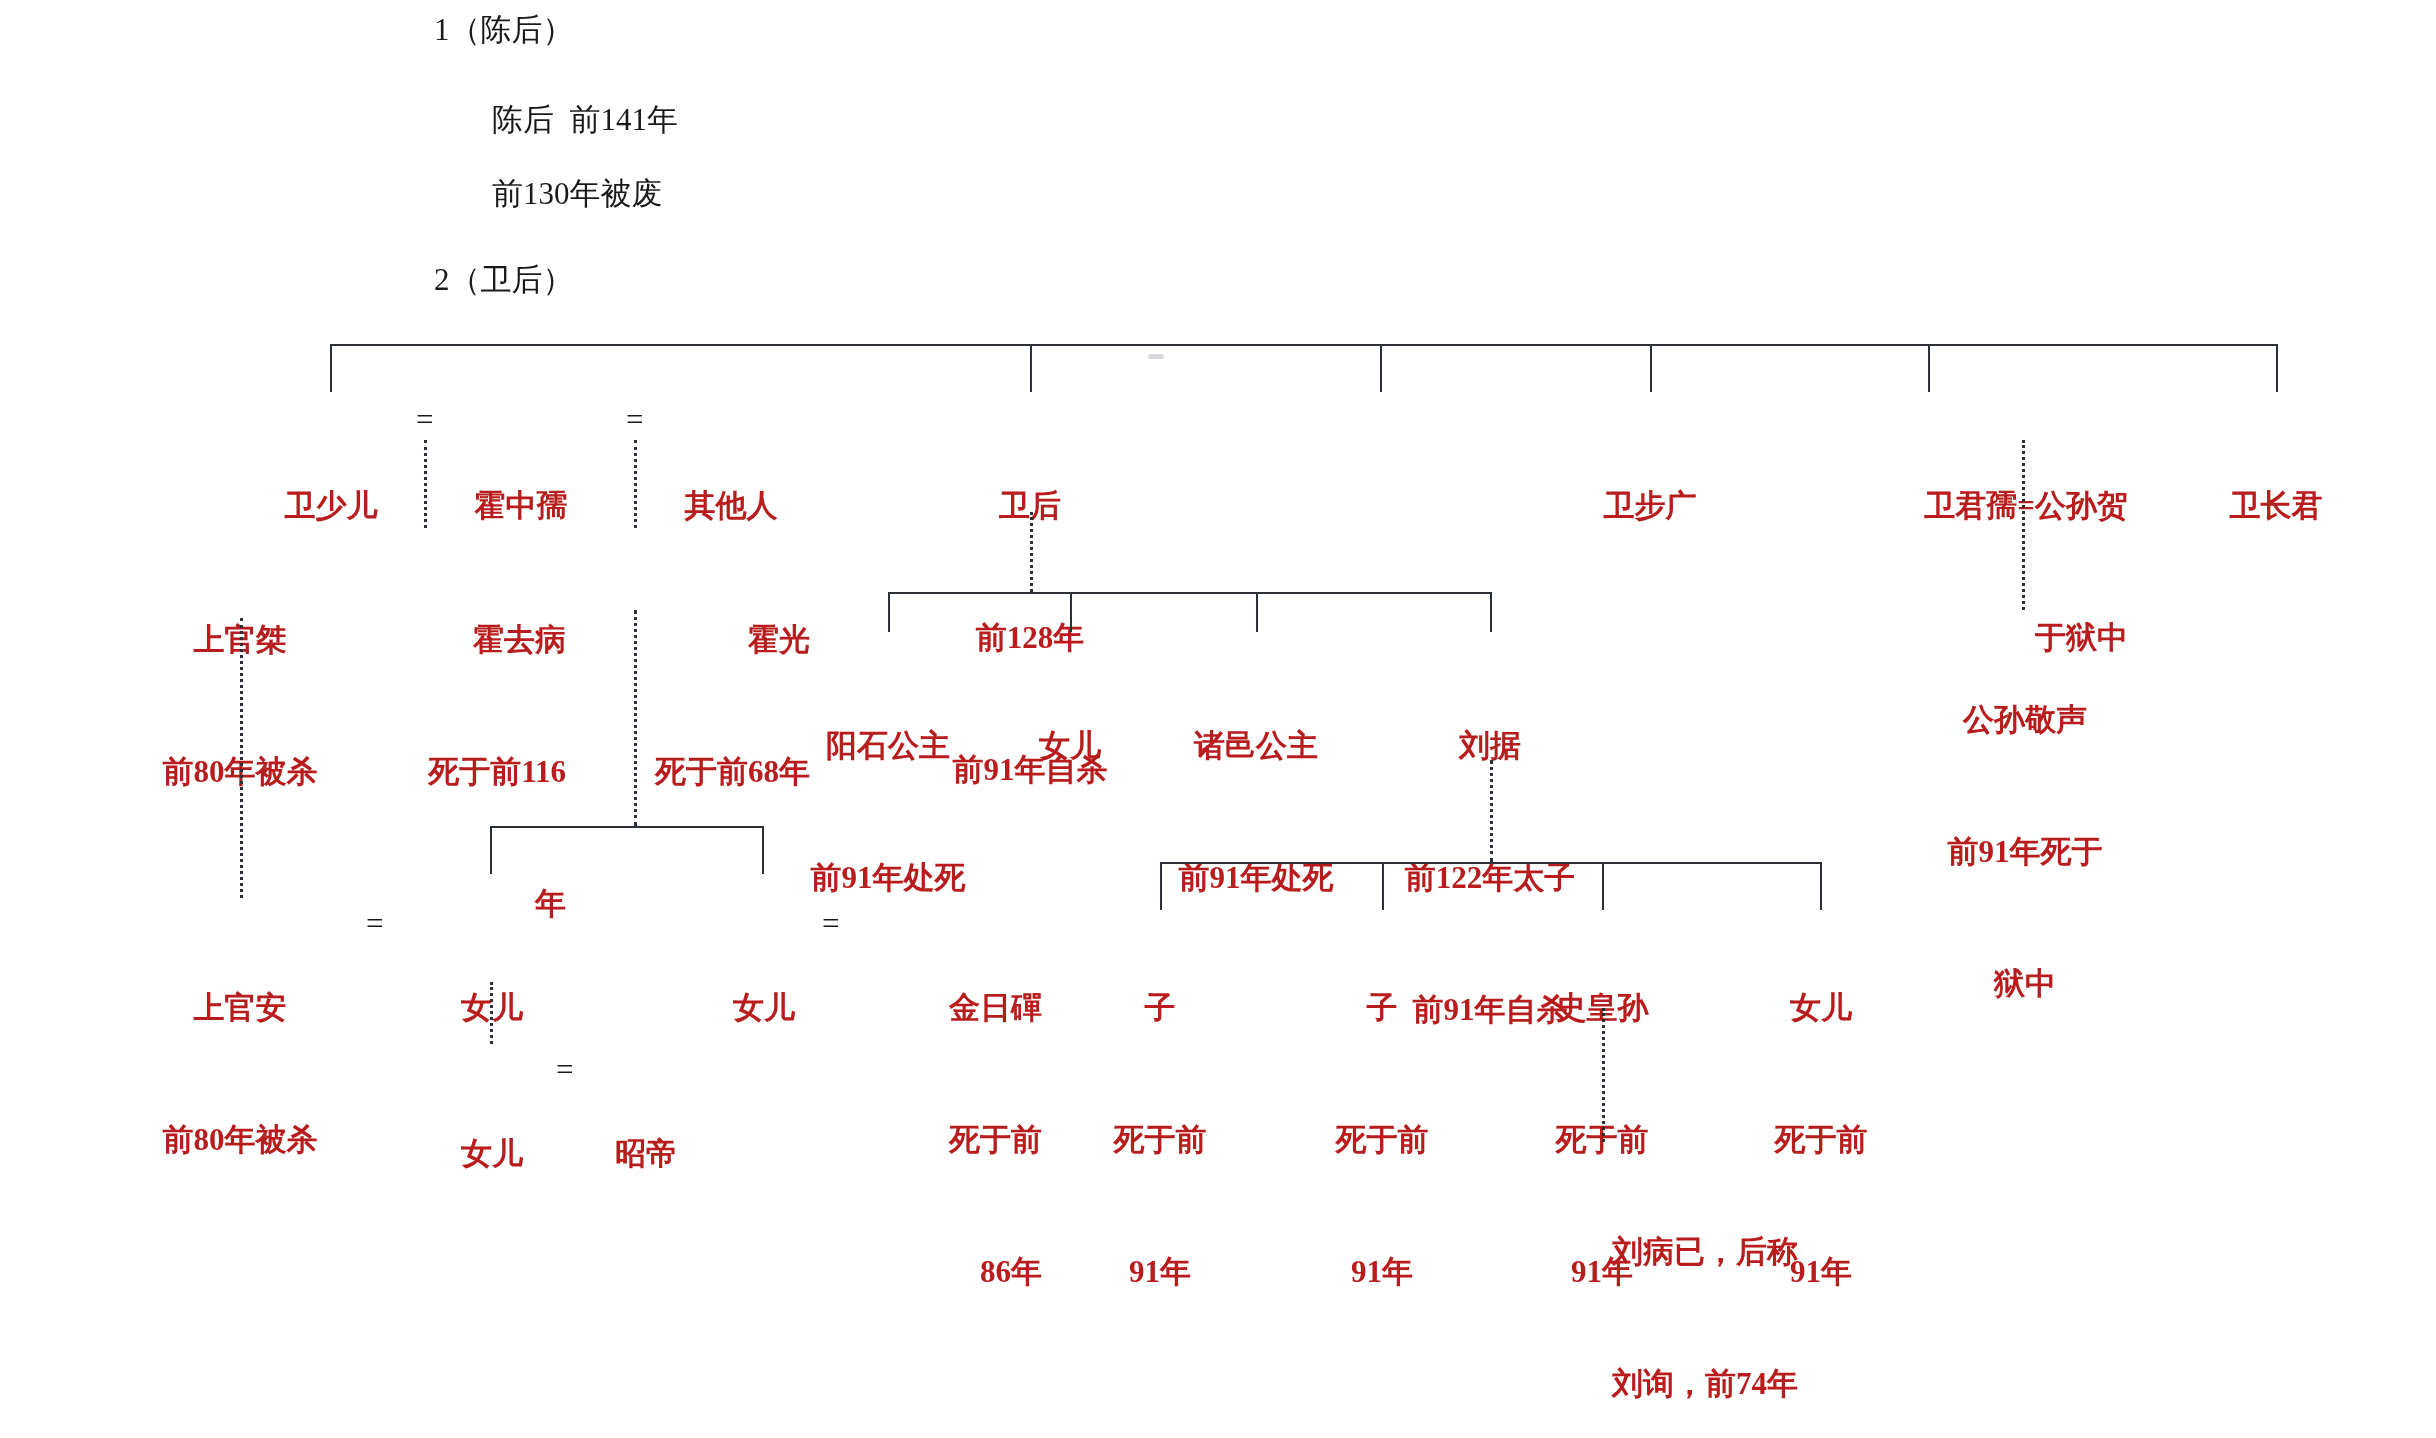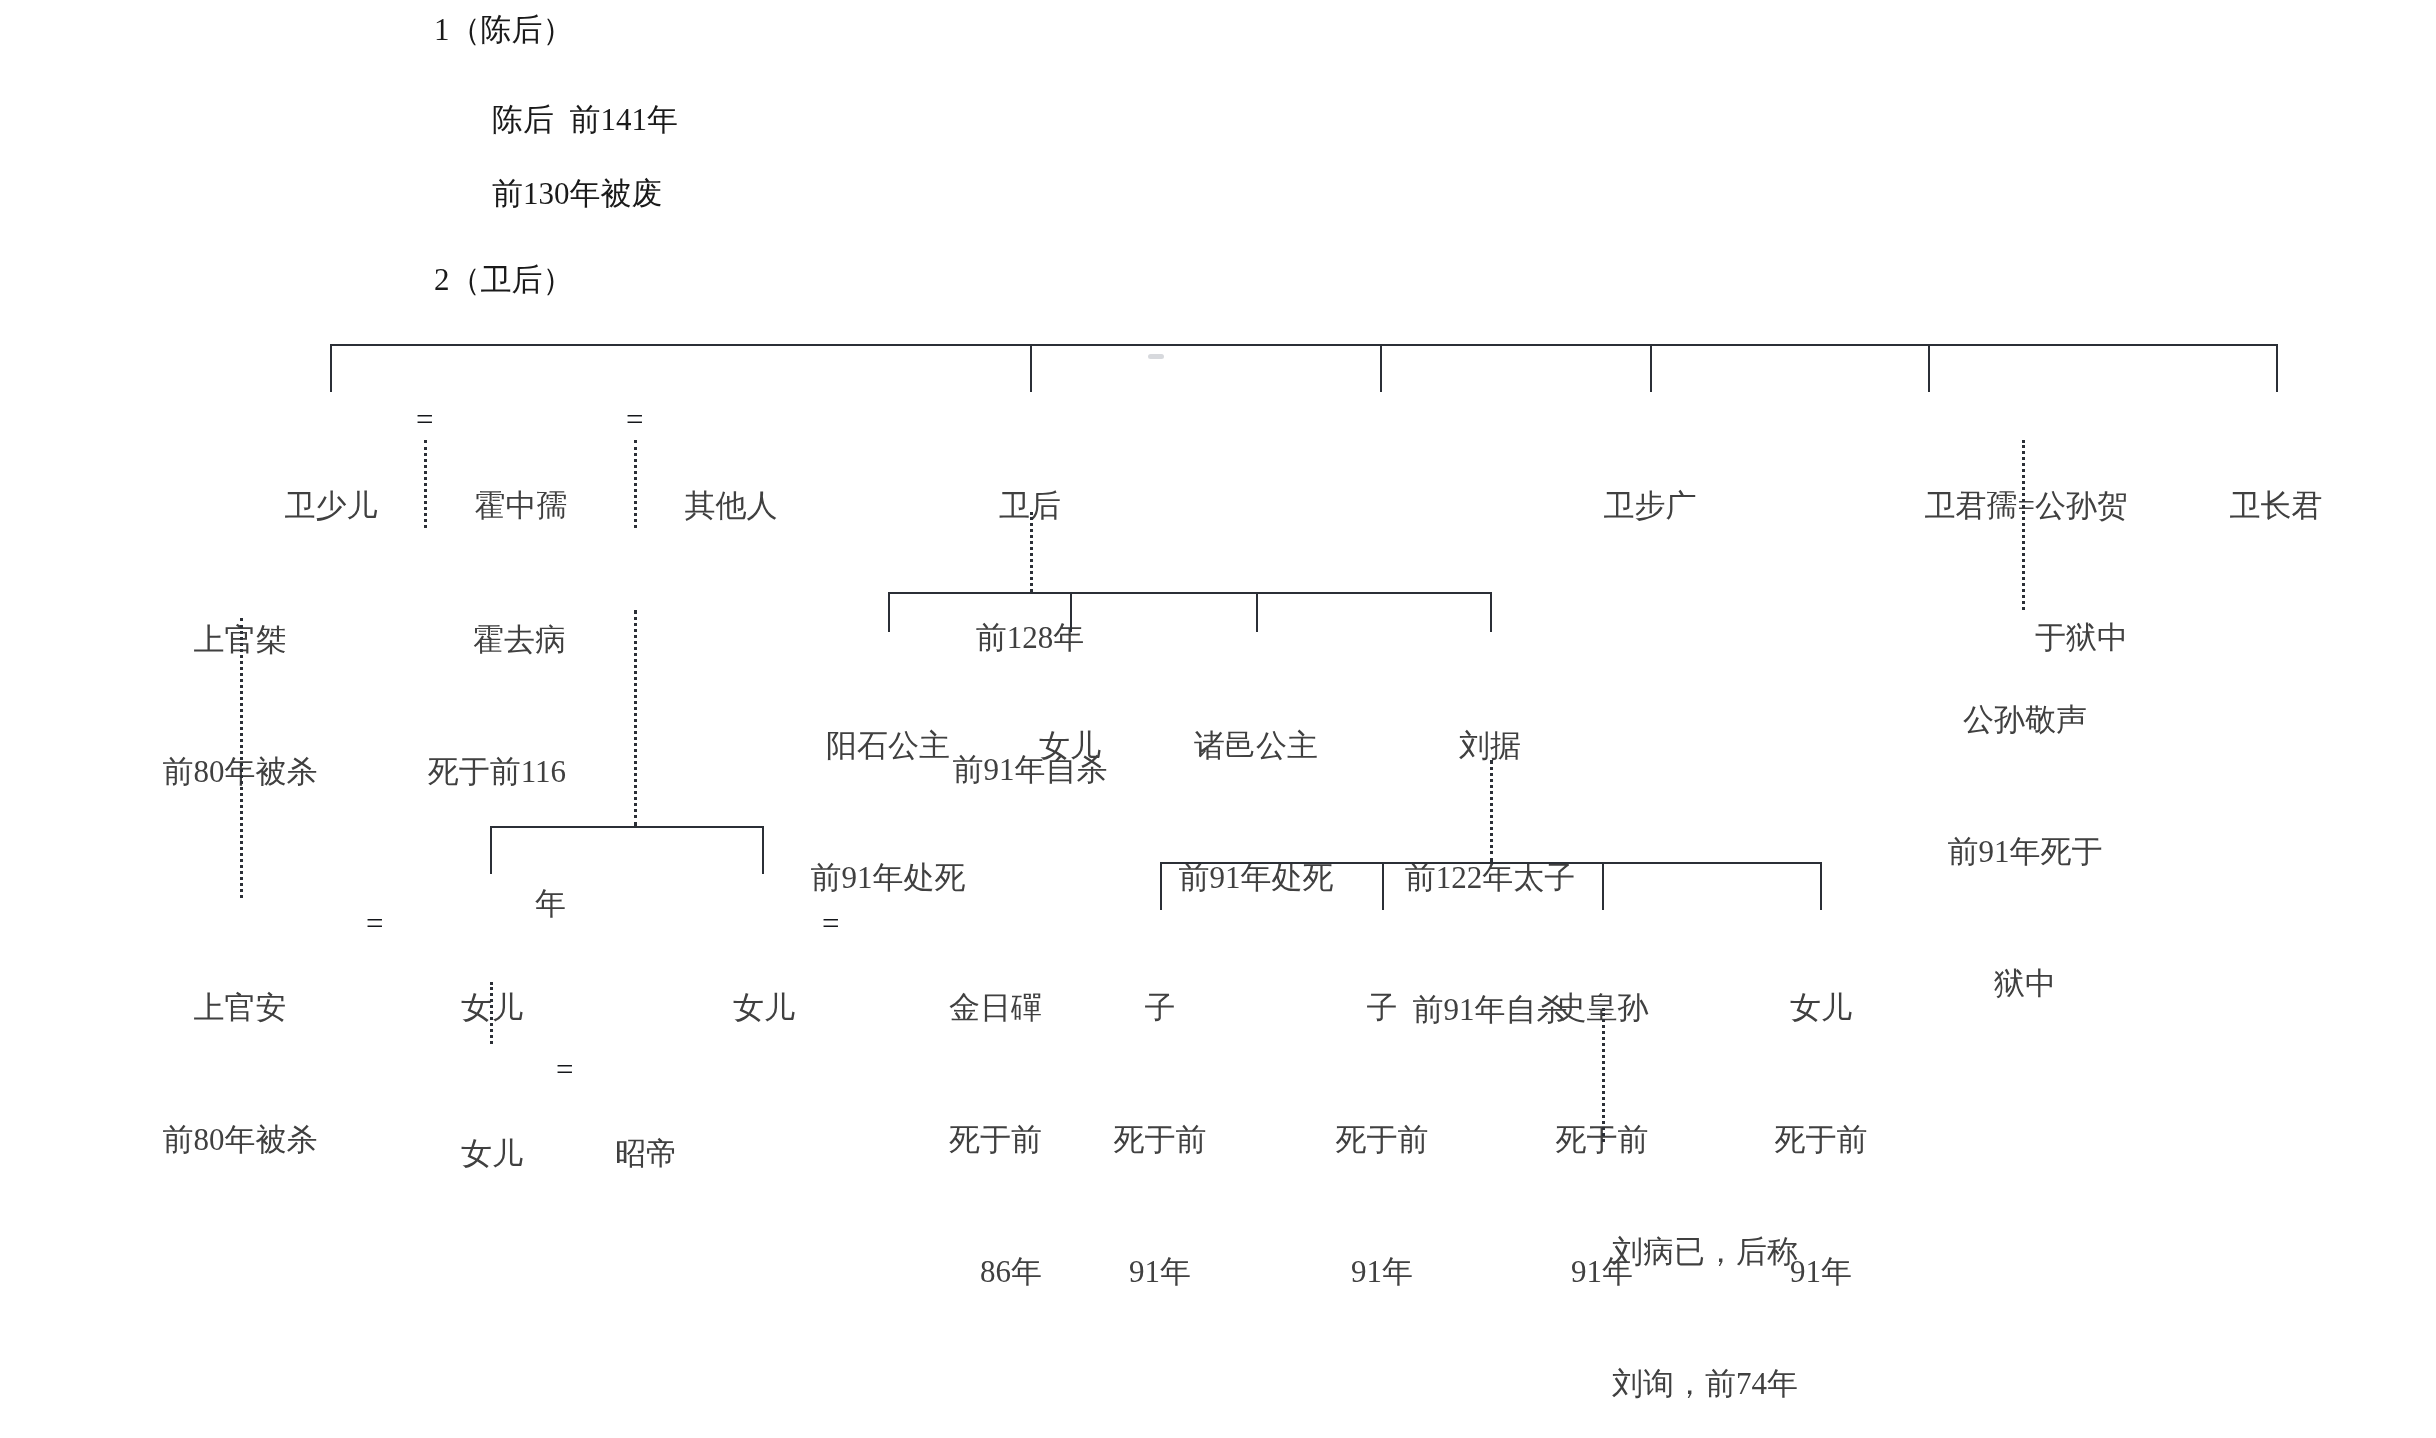--- a/index.html
+++ b/index.html
@@ -16,21 +16,22 @@
     width: 2436px;
     height: 1438px;
     background: #ffffff;
     overflow: hidden;
   }
   .node {
     position: absolute;
     font-size: 31px;
     line-height: 1.42;
     white-space: pre;
-    color: #404040;
+    color: #b91c1c;
+    font-weight: bold;
   }
   .node.center { text-align: center; }
   .node.left { text-align: right; }
   .ln {
     position: absolute;
     background: #2b2f36;
   }
   .ln.h { height: 2px; }
   .ln.v { width: 2px; }
   .dot {
@@ -120,20 +121,24 @@
     <div>上官桀</div>
     <div>前80年被杀</div>
   </div>
 
   <div class="node left" style="left:356px; top:530px; width:210px;">
     <div>霍去病</div>
     <div>死于前116</div>
     <div>年</div>
   </div>
 
+  <div class="node left" style="left:590px; top:530px; width:220px;">
+    <div>霍光</div>
+    <div>死于前68年</div>
+  </div>
 
   <div class="ln h" style="left:888px; top:592px; width:604px;"></div>
   <div class="ln v" style="left:888px; top:592px; height:40px;"></div>
   <div class="ln v" style="left:1070px; top:592px; height:40px;"></div>
   <div class="ln v" style="left:1256px; top:592px; height:40px;"></div>
   <div class="ln v" style="left:1490px; top:592px; height:40px;"></div>
 
   <div class="node center" style="left:768px; top:636px; width:240px;">
     <div>阳石公主</div>
     <div>前91年处死</div>

